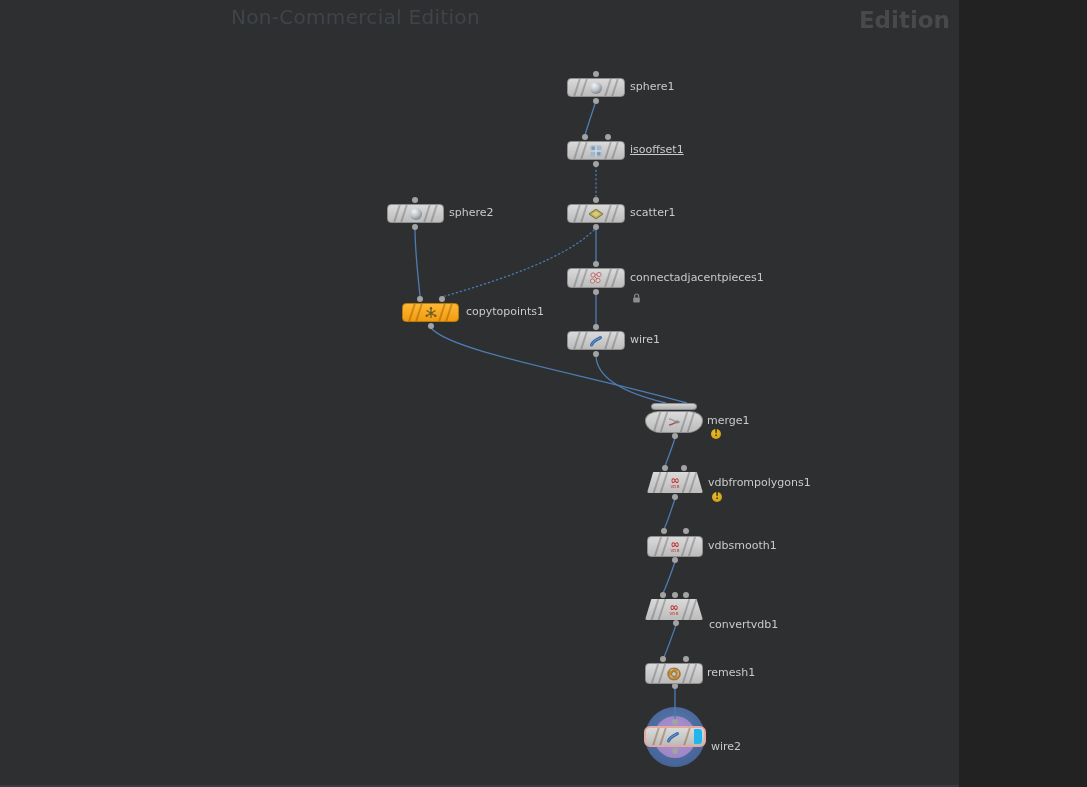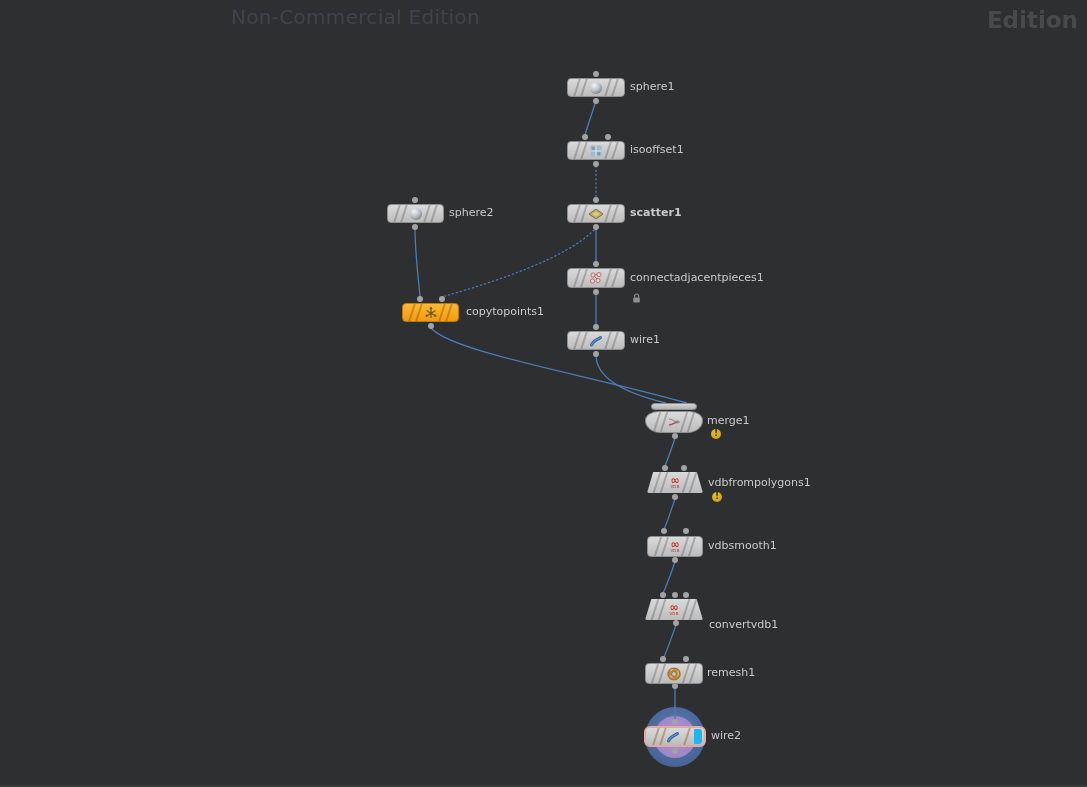--- a/index.html
+++ b/index.html
@@ -1,17 +1,17 @@
 <!DOCTYPE html>
 <html><head>
 <meta charset="utf-8">
 <style>
   html,body{margin:0;padding:0;background:#222;}
   .canvas{
-    position:relative;width:1087px;height:787px;overflow:hidden;
+    position:relative;width:959px;height:787px;overflow:hidden;
     background:#2e2f30;
     font-family:"DejaVu Sans","Liberation Sans",sans-serif;
   }
   .edition{
     position:absolute;left:231px;top:5px;font-size:20px;color:#3f444a;
     letter-spacing:.3px;user-select:none;
   }
   .context{
     position:absolute;right:9px;top:7px;font-size:23px;font-weight:bold;
     color:#47494b;user-select:none;
@@ -132,21 +132,21 @@
         <svg width="12" height="12">
             <rect x="0.5" y="0.5" width="11" height="11" rx="1.5" fill="#a3b8c9"></rect>
             <path d="M0.5,6 H11.5 M6,0.5 V11.5" stroke="#d9e5ee" stroke-width="1"></path>
             <rect x="1.8" y="1.8" width="3" height="3" fill="#7d9ab5"></rect>
             <rect x="7.2" y="7.2" width="3" height="3" fill="#7d9ab5"></rect>
           </svg>
       </span>
       <i class="sl" style="right:15px;"></i>
         <i class="sl" style="right:8px;"></i>
     </div>
-    <div class="nlabel" style="left:63px;top:2px;">isooffset1</div>
+    <div class="nlabel" style="left:63px;top:2px;text-decoration:underline;">isooffset1</div>
   </div>
 
   <div class="node" style="left:387px;top:204px;">
     <div class="dot" style="left:25px;top:-7px;"></div>
     <div class="dot" style="left:25px;top:20px;"></div>
     <div class="body" style="width:57px;">
       <i class="sl" style="left:8px;"></i>
         <i class="sl" style="left:15px;"></i>
       <span class="icon">
           <span class="i-sphere"></span>
@@ -165,21 +165,21 @@
         <i class="sl" style="left:15px;"></i>
       <span class="icon">
         <svg width="14" height="10">
             <polygon points="7,0 14,5 7,10 0,5" fill="#b9aa5e" stroke="#7e7436" stroke-width="1"></polygon>
             <polygon points="7,2.2 11.2,5 7,7.8 2.8,5" fill="#d8ca80"></polygon>
           </svg>
       </span>
       <i class="sl" style="right:15px;"></i>
         <i class="sl" style="right:8px;"></i>
     </div>
-    <div class="nlabel" style="left:63px;top:2px;font-weight:bold;">scatter1</div>
+    <div class="nlabel" style="left:63px;top:2px;">scatter1</div>
   </div>
 
   <div class="node" style="left:567px;top:268px;">
     <div class="dot" style="left:26px;top:-7px;"></div>
     <div class="dot" style="left:26px;top:21px;"></div>
     <div class="body" style="height:20px;">
       <i class="sl" style="left:8px;"></i>
         <i class="sl" style="left:15px;"></i>
       <span class="icon">
         <svg width="15" height="13">
@@ -350,17 +350,17 @@
         <i class="sl" style="left:16px;"></i>
       <span class="icon" style="left:46%;">
         <svg width="14" height="12">
             <path d="M2.5,10 C4,5.5 8,5 11.5,2.5" stroke="#2f66a3" stroke-width="3" fill="none" stroke-linecap="round"></path>
             <path d="M2.5,10 C4,5.5 8,5 11.5,2.5" stroke="#7aa3d4" stroke-width="1" fill="none" stroke-linecap="round"></path>
           </svg>
       </span>
       <i class="sl" style="right:16px;"></i>
       <div class="flag-display"></div>
     </div>
-    <div class="nlabel" style="left:67px;top:3px;text-align:center;">wire2</div>
+    <div class="nlabel" style="left:67px;top:14px;text-align:center;">wire2</div>
   </div>
 
   <div class="bottom-edge"></div>
 </div>
 
 </body></html>

